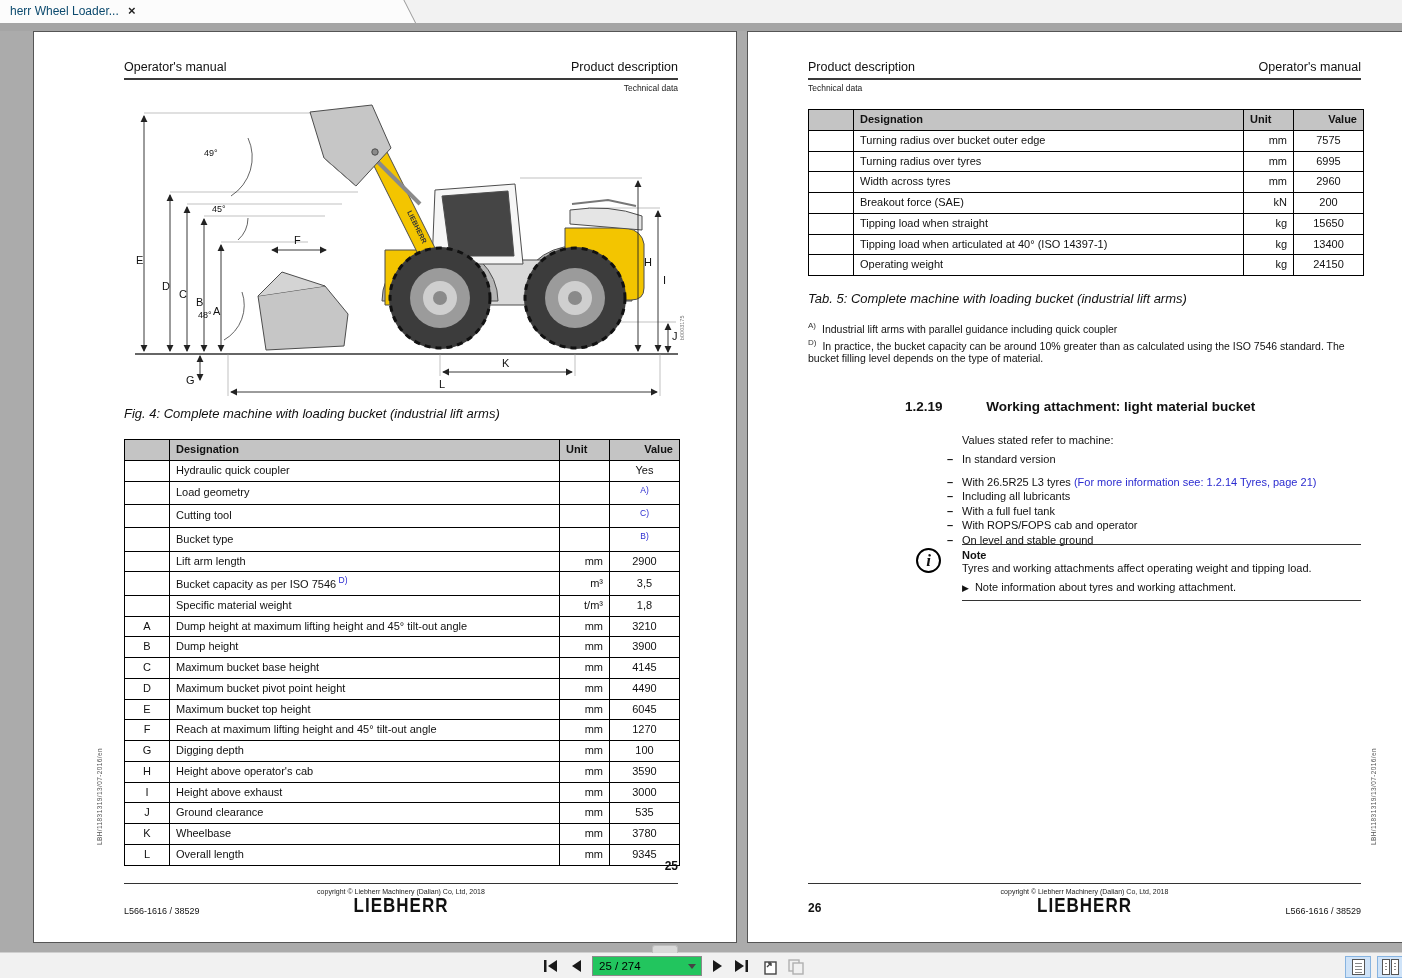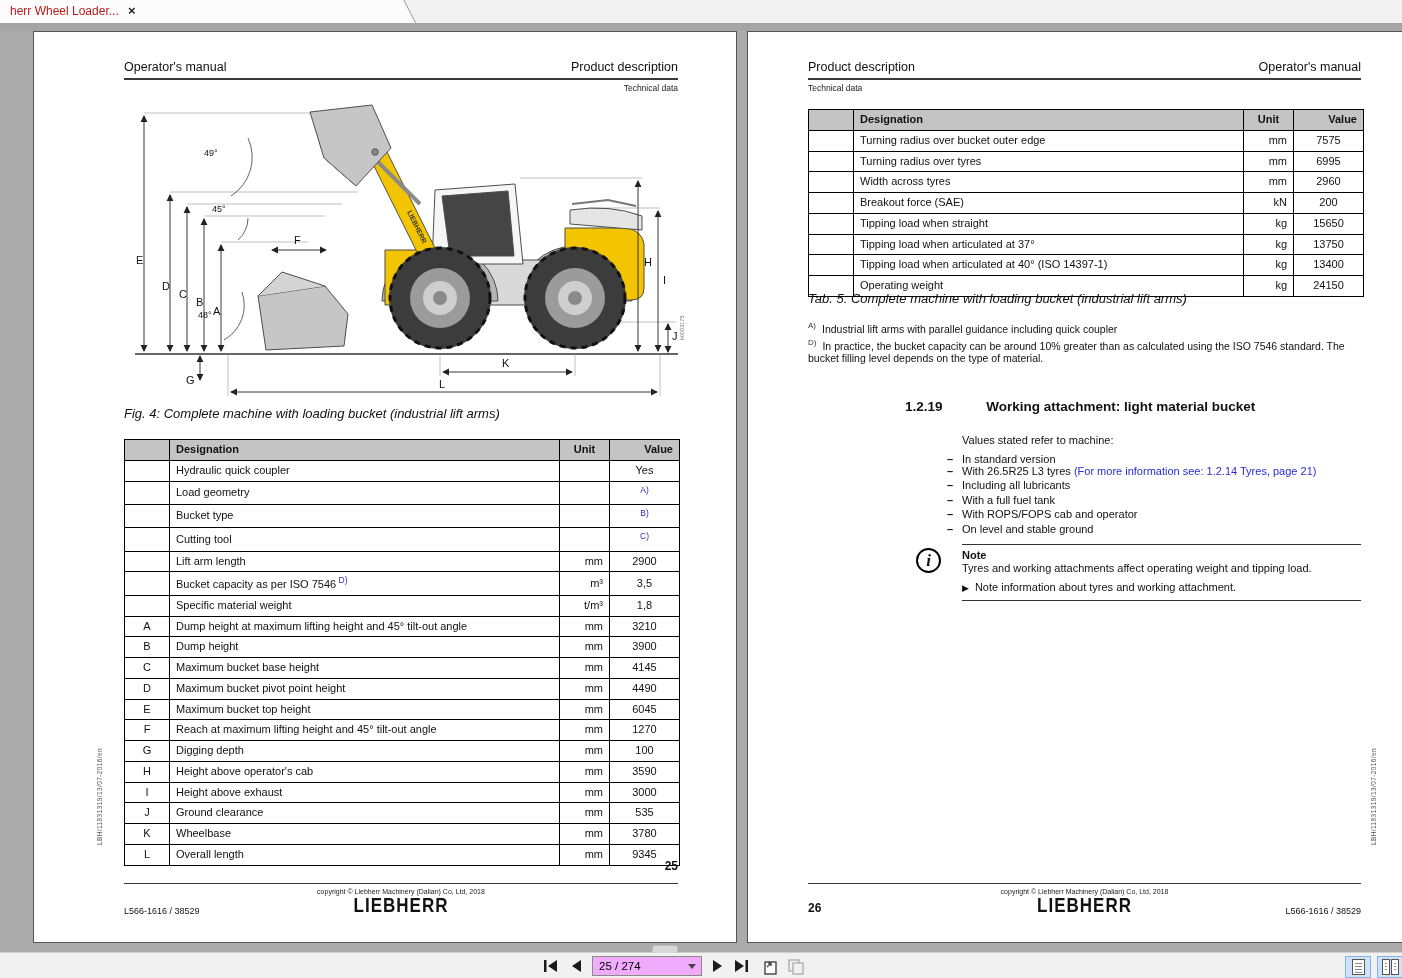--- a/index.html
+++ b/index.html
@@ -4,39 +4,39 @@
 <style>
   * { margin:0; padding:0; box-sizing:border-box; }
   html,body { width:1402px; height:978px; overflow:hidden; background:#ababab;
               font-family:"Liberation Sans", sans-serif; color:#111; }
 
   
   #tabbar { position:absolute; left:0; top:0; width:1402px; height:23px; background:#f2f2f2; }
   #tab { position:absolute; left:-30px; top:0; width:455px; height:23px; background:#fcfcfc; }
   #tab-slant { position:absolute; left:440px; top:-4px; width:26px; height:34px;
                border-left:1px solid #9a9a9a; transform:skewX(27deg); background:#f2f2f2; }
-  #tab-title { position:absolute; left:40px; top:4px; font-size:12px; color:#b91c1c; white-space:nowrap; }
+  #tab-title { position:absolute; left:40px; top:4px; font-size:12px; color:#0c4a6e; white-space:nowrap; }
   #tab-close { position:absolute; left:158px; top:3px; font-size:13px; font-weight:bold; color:#222; cursor:default; }
   #topstrip { position:absolute; left:0; top:23px; width:1402px; height:8px; background:#a5a5a5; }
 
   
   #canvas { position:absolute; left:0; top:31px; width:1402px; height:921px; background:#ababab;padding-left:32px; }
   .page { position:absolute; top:0; height:912px; background:#fff; border:1px solid #555; }
   #page-left  { left:33px;  width:704px; }
   #page-right { left:747px; width:704px; }
 
   .hdr { position:absolute; top:28px; font-size:12.5px; }
   .hdr-rule { position:absolute; top:46px; border-top:2px solid #3a3a3a; }
   .subhdr { position:absolute; top:51px; font-size:8.5px; color:#222; }
 
   
   table.spec { border-collapse:collapse; position:absolute; font-size:11px; table-layout:fixed; width:555px; }
   table.spec th, table.spec td { border:1px solid #000; padding:3px 6px; height:13px; line-height:1.25; overflow:hidden; }
   table.spec th { background:#c4c4c4; text-align:left; font-weight:bold; }
-  table.spec th.h-unit { text-align:center; }
+  table.spec th.h-unit { text-align:left; }
   table.spec th.h-val  { text-align:right; }
   td.c-key  { text-align:center; }
   td.c-unit { text-align:right; }
   td.c-val  { text-align:center; }
   sup.ref { color:#2b2bd0; font-size:8.5px; }
 
   .caption { position:absolute; font-style:italic; font-size:13px; }
 
   .vcode { position:absolute; writing-mode:vertical-rl; transform:rotate(180deg);
            font-size:6.5px; color:#555; letter-spacing:.4px; }
@@ -59,21 +59,21 @@
             transform:scaleY(1.15); }
   .f-doc  { position:absolute; font-size:9px; }
   .f-page { position:absolute; font-size:12px; font-weight:bold; }
 
   
   #toolbar { position:absolute; left:0; top:952px; width:1402px; height:26px; background:#f1f1f1;
              border-top:1px solid #cfcfcf; }
   #notch { position:absolute; left:652px; top:-8px; width:26px; height:8px; background:#d9d9d9;
            border:1px solid #bdbdbd; border-bottom:none; border-radius:3px 3px 0 0; }
   .tbtn { position:absolute; top:4px; width:20px; height:18px; display:flex; align-items:center; justify-content:center; }
-  #pagebox { position:absolute; left:592px; top:3px; width:110px; height:20px; background:#f0abfc;
+  #pagebox { position:absolute; left:592px; top:3px; width:110px; height:20px; background:#22c55e;
              border:1px solid #8a8a8a; font-size:11.5px; padding:2px 16px 2px 6px;
              font-family:"Liberation Sans", sans-serif; }
   #pagebox-caret { position:absolute; left:688px; top:11px; width:0; height:0;
                    border-left:4px solid transparent; border-right:4px solid transparent;
                    border-top:5px solid #444; }
   .viewbtn { position:absolute; top:3px; width:26px; height:22px; background:#cfe3f8;
              border:1px solid #86b3e0; display:flex; align-items:center; justify-content:center; }
   .pageicon { width:13px; height:16px; background:#fff; border:1px solid #555; position:relative; }
   .pageicon i { position:absolute; left:2px; right:2px; height:1px; background:#888; }
   .pageicon i:nth-child(1){ top:3px; } .pageicon i:nth-child(2){ top:6px; }
@@ -224,29 +224,29 @@
             <td class="c-val">Yes</td>
           </tr>
           <tr>
             <td class="c-key"></td>
             <td class="c-des">Load geometry</td>
             <td class="c-unit"></td>
             <td class="c-val"><sup class="ref">A)</sup></td>
           </tr>
           <tr>
             <td class="c-key"></td>
+            <td class="c-des">Cutting tool</td>
+            <td class="c-unit"></td>
+            <td class="c-val"><sup class="ref">C)</sup></td>
+          </tr>
+          <tr>
+            <td class="c-key"></td>
             <td class="c-des">Bucket type</td>
             <td class="c-unit"></td>
             <td class="c-val"><sup class="ref">B)</sup></td>
-          </tr>
-          <tr>
-            <td class="c-key"></td>
-            <td class="c-des">Cutting tool</td>
-            <td class="c-unit"></td>
-            <td class="c-val"><sup class="ref">C)</sup></td>
           </tr>
           <tr>
             <td class="c-key"></td>
             <td class="c-des">Lift arm length</td>
             <td class="c-unit">mm</td>
             <td class="c-val">2900</td>
           </tr>
           <tr>
             <td class="c-key"></td>
             <td class="c-des">Bucket capacity as per ISO 7546<sup class="ref"> D)</sup></td>
@@ -390,26 +390,20 @@
             <td class="c-val">200</td>
           </tr>
           <tr>
             <td class="c-key"></td>
             <td class="c-des">Tipping load when straight</td>
             <td class="c-unit">kg</td>
             <td class="c-val">15650</td>
           </tr>
           <tr>
             <td class="c-key"></td>
-            <td class="c-des">Tipping load when articulated at 37°</td>
-            <td class="c-unit">kg</td>
-            <td class="c-val">13750</td>
-          </tr>
-          <tr>
-            <td class="c-key"></td>
             <td class="c-des">Tipping load when articulated at 40° (ISO 14397-1)</td>
             <td class="c-unit">kg</td>
             <td class="c-val">13400</td>
           </tr>
           <tr>
             <td class="c-key"></td>
             <td class="c-des">Operating weight</td>
             <td class="c-unit">kg</td>
             <td class="c-val">24150</td>
           </tr>
@@ -423,21 +417,21 @@
         <div class="footnote" style="position: relative;"><sup style="margin-right: 6px;">D)</sup><span>In practice, the bucket capacity can be around 10% greater than as calculated using the ISO 7546 standard. The bucket filling level depends on the type of material.</span></div>
       </div>
 
     <div id="section-head" style="left:157px; top:367px;">
       <span>1.2.19</span>
       <span style="margin-left:40px;">Working attachment: light material bucket</span>
     </div>
 
     <div class="bullet-line" style="left:214px; top:402px;">Values stated refer to machine:</div>
     <div id="bullets" style="position:absolute; left:199px; top:421px; width:420px;">
-        <div class="bullet-line" style="position: relative; margin-bottom: 0;"><span class="bullet-dash">–</span><span>In standard version</span></div>
+        <div class="bullet-line" style="position: relative; margin-bottom: 11px;"><span class="bullet-dash">–</span><span>In standard version</span></div>
         <div class="bullet-line" style="position: relative; margin-bottom: 2.4px;"><span class="bullet-dash">–</span><span>With 26.5R25 L3 tyres </span><a class="doclink" href="#">(For more information see: 1.2.14 Tyres, page 21)</a></div>
         <div class="bullet-line" style="position: relative; margin-bottom: 2.4px;"><span class="bullet-dash">–</span><span>Including all lubricants</span></div>
         <div class="bullet-line" style="position: relative; margin-bottom: 2.4px;"><span class="bullet-dash">–</span><span>With a full fuel tank</span></div>
         <div class="bullet-line" style="position: relative; margin-bottom: 2.4px;"><span class="bullet-dash">–</span><span>With ROPS/FOPS cab and operator</span></div>
         <div class="bullet-line" style="position: relative; margin-bottom: 2.4px;"><span class="bullet-dash">–</span><span>On level and stable ground</span></div>
       </div>
 
     <div id="note-icon" style="left:168px; top:516px;">i</div>
     <div class="note-rule" style="left:214px; right:89px; top:512px;"></div>
     <div class="bullet-line" style="left:214px; top:517px; font-weight:bold;">Note</div>

